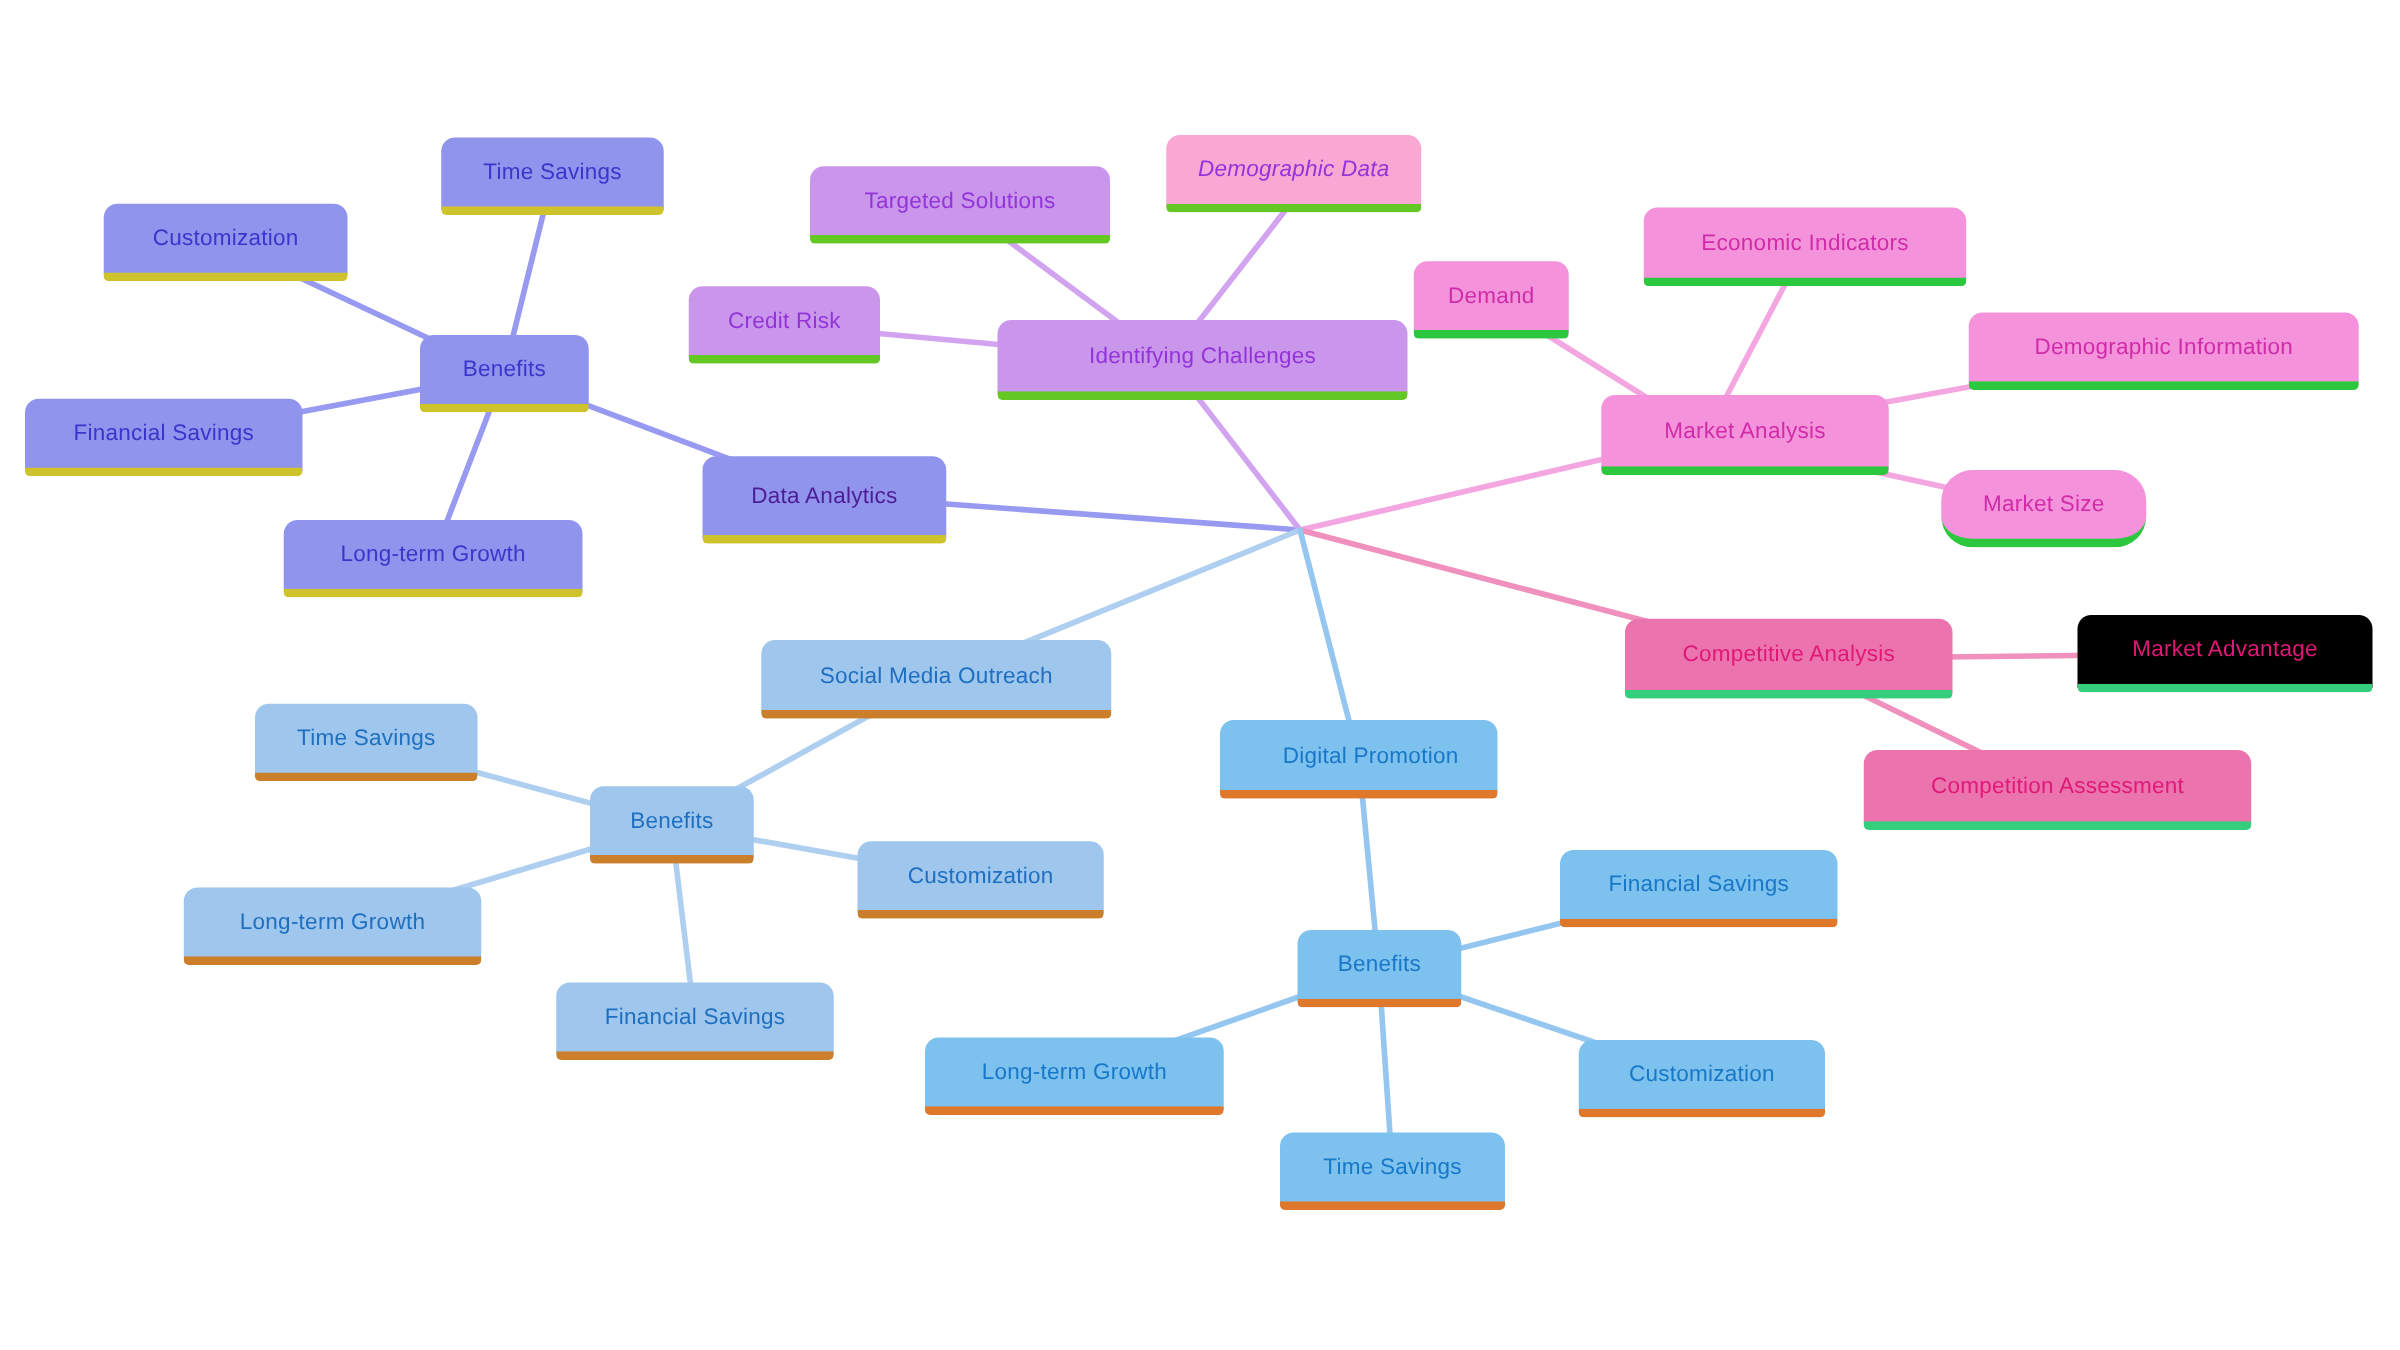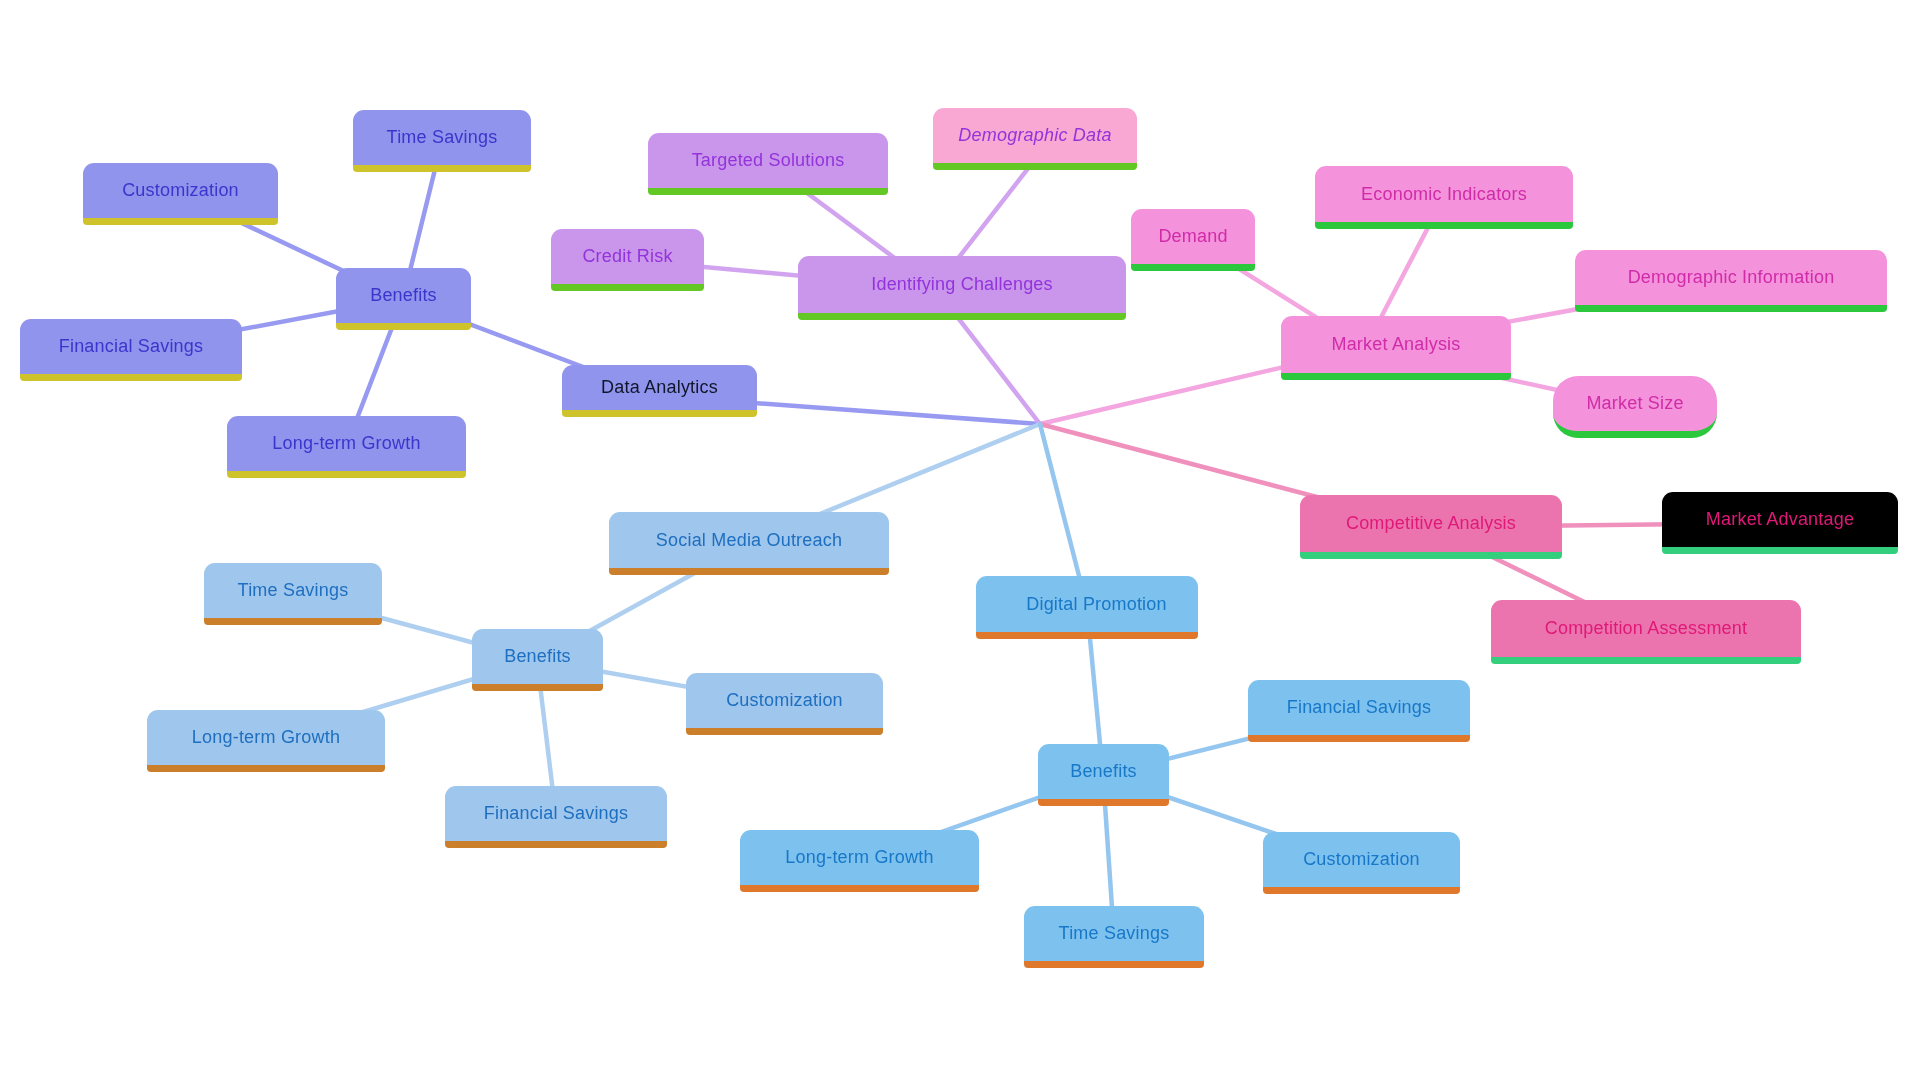--- a/index.html
+++ b/index.html
@@ -60,21 +60,21 @@
       <line x1="537" y1="660" x2="784" y2="704" stroke="#aecfef" stroke-width="4.5" stroke-linecap="round"></line>
       <line x1="537" y1="660" x2="556" y2="817" stroke="#aecfef" stroke-width="4.5" stroke-linecap="round"></line>
       <line x1="1087" y1="607" x2="1040" y2="424" stroke="#94c6ef" stroke-width="4.5" stroke-linecap="round"></line>
       <line x1="1103" y1="775" x2="1087" y2="607" stroke="#94c6ef" stroke-width="4.5" stroke-linecap="round"></line>
       <line x1="1103" y1="775" x2="1359" y2="711" stroke="#94c6ef" stroke-width="4.5" stroke-linecap="round"></line>
       <line x1="1103" y1="775" x2="859" y2="861" stroke="#94c6ef" stroke-width="4.5" stroke-linecap="round"></line>
       <line x1="1103" y1="775" x2="1361" y2="863" stroke="#94c6ef" stroke-width="4.5" stroke-linecap="round"></line>
       <line x1="1103" y1="775" x2="1114" y2="937" stroke="#94c6ef" stroke-width="4.5" stroke-linecap="round"></line>
     </svg>
   <div id="nodes">
-      <div class="node" style="left: 562px; top: 365px; width: 195px; height: 52px; background: rgb(145, 148, 237); color: #0f172a; border-bottom-color: rgb(207, 195, 43);">Data Analytics</div>
+      <div class="node" style="left: 562px; top: 365px; width: 195px; height: 70px; background: rgb(145, 148, 237); color: #4c1d95; border-bottom-color: rgb(207, 195, 43);">Data Analytics</div>
       <div class="node" style="left: 336px; top: 268px; width: 135px; height: 62px; background: rgb(145, 148, 237); color: rgb(58, 54, 204); border-bottom-color: rgb(207, 195, 43);">Benefits</div>
       <div class="node" style="left: 353px; top: 110px; width: 178px; height: 62px; background: rgb(145, 148, 237); color: rgb(58, 54, 204); border-bottom-color: rgb(207, 195, 43);">Time Savings</div>
       <div class="node" style="left: 83px; top: 163px; width: 195px; height: 62px; background: rgb(145, 148, 237); color: rgb(58, 54, 204); border-bottom-color: rgb(207, 195, 43);">Customization</div>
       <div class="node" style="left: 20px; top: 319px; width: 222px; height: 62px; background: rgb(145, 148, 237); color: rgb(58, 54, 204); border-bottom-color: rgb(207, 195, 43);">Financial Savings</div>
       <div class="node" style="left: 227px; top: 416px; width: 239px; height: 62px; background: rgb(145, 148, 237); color: rgb(58, 54, 204); border-bottom-color: rgb(207, 195, 43);">Long-term Growth</div>
       <div class="node" style="left: 798px; top: 256px; width: 328px; height: 64px; background: rgb(201, 150, 236); color: rgb(147, 51, 218); border-bottom-color: rgb(99, 199, 36);">Identifying Challenges</div>
       <div class="node" style="left: 648px; top: 133px; width: 240px; height: 62px; background: rgb(201, 150, 236); color: rgb(147, 51, 218); border-bottom-color: rgb(99, 199, 36); text-align: right;">Targeted Solutions</div>
       <div class="node" style="left: 933px; top: 108px; width: 204px; height: 62px; background: #f9a8d4; color: rgb(147, 51, 218); border-bottom-color: rgb(99, 199, 36); font-style: italic;">Demographic Data</div>
       <div class="node" style="left: 551px; top: 229px; width: 153px; height: 62px; background: rgb(201, 150, 236); color: rgb(147, 51, 218); border-bottom-color: rgb(99, 199, 36);">Credit Risk</div>
       <div class="node" style="left: 1263px; top: 316px; width: 230px; height: 64px; background: rgb(244, 146, 220); color: rgb(208, 44, 168); border-bottom-color: rgb(43, 200, 62); margin-left: 18px;">Market Analysis</div>

